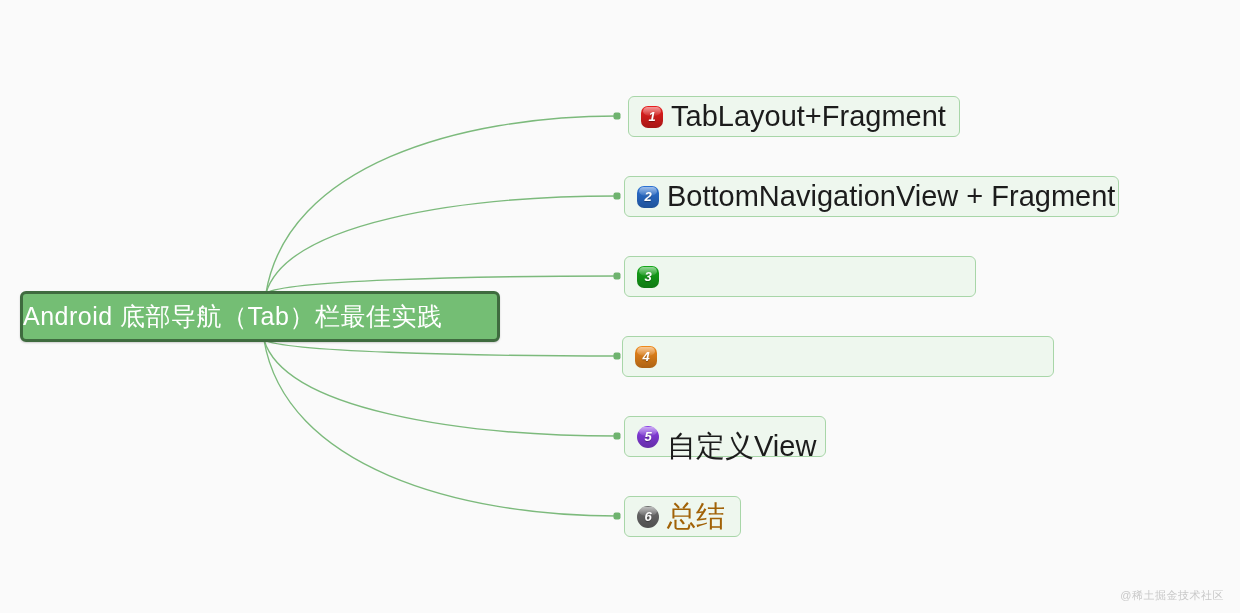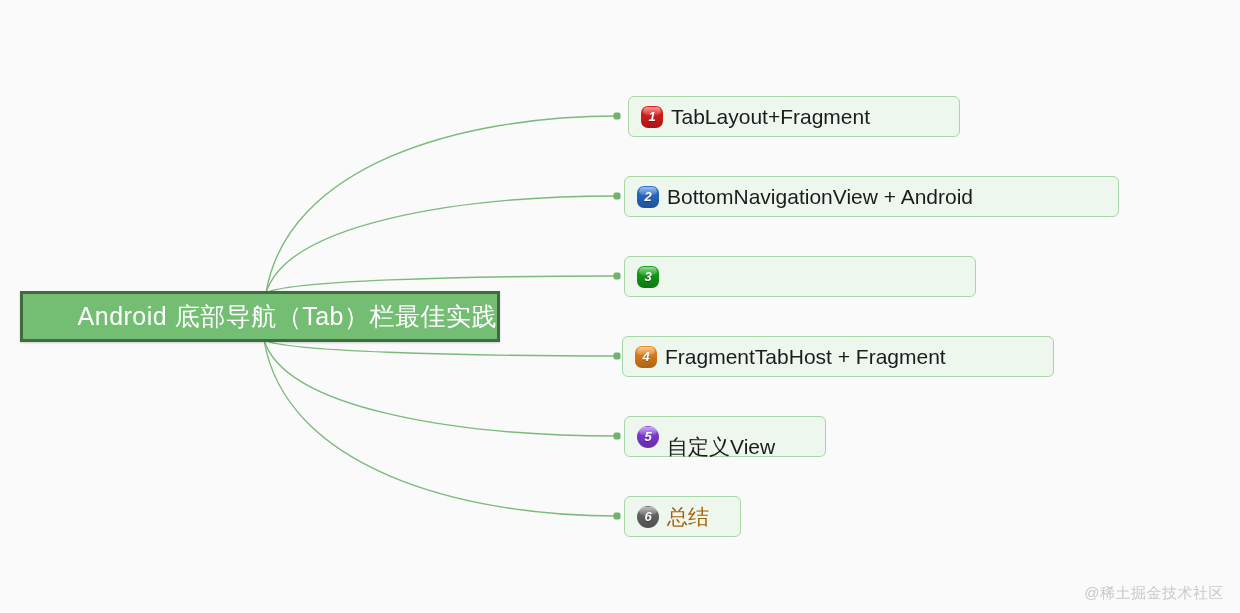--- a/index.html
+++ b/index.html
@@ -29,24 +29,24 @@
 
   
   .root-node {
     position: absolute;
     left: 20px;
     top: 291px;
     width: 480px;
     height: 51px;
     background: #74be74;
     border: 3px solid #3f6b3f;
-    border-radius: 0;
+    border-radius: 6px;
     display: flex;
     align-items: center;
-    justify-content: flex-end;
+    justify-content: flex-start;
     box-shadow: 0 1px 2px rgba(0,0,0,0.18);
   }
   .root-label {
     color: #ffffff;
     font-size: 25px;
     letter-spacing: 0.5px;
     white-space: nowrap;
     font-weight: 400;
   }
 
@@ -56,21 +56,21 @@
     background: #eef7ee;
     border: 1.5px solid #a8d6a8;
     border-radius: 6px;
     display: flex;
     align-items: center;
     padding: 0 14px 0 12px;
     height: 41px;
     gap: 8px;
   }
   .branch-label {
-    font-size: 21px;
+    font-size: 29px;
     color: #1c1c1c;
     white-space: nowrap;
     line-height: 1;
     font-weight: 400;
   }
 
   
   .badge {
     width: 22px;
     height: 22px;
@@ -98,21 +98,21 @@
     pointer-events: none;
   }
   .badge.round { border-radius: 11px; }
 
   
   .watermark {
     position: absolute;
     right: 16px;
     bottom: 10px;
     color: #c9c9c9;
-    font-size: 15px;
+    font-size: 11px;
     letter-spacing: 0.5px;
     user-select: none;
   }
 </style>
 </head>
 <body>
 
 <div id="canvas">
 
   <svg id="edges" viewBox="0 0 1240 613" xmlns="http://www.w3.org/2000/svg">
@@ -134,30 +134,29 @@
     <span class="root-label" style="color: rgb(255, 255, 255);">Android 底部导航（Tab）栏最佳实践</span>
   </div>
 
   <div class="branch-node" style="left: 628px; top: 96px; width: 332px; background: rgb(238, 247, 238); border-color: rgb(168, 214, 168);">
     <span class="badge" style="background: linear-gradient(rgb(232, 32, 31), rgb(167, 23, 22));">1</span>
     <span class="branch-label" style="color: rgb(28, 28, 28);">TabLayout+Fragment</span>
   </div>
 
   <div class="branch-node" style="left: 624px; top: 176px; width: 495px; background: rgb(238, 247, 238); border-color: rgb(168, 214, 168);">
     <span class="badge" style="background: linear-gradient(rgb(43, 114, 212), rgb(31, 82, 153));">2</span>
-    <span class="branch-label" style="color: rgb(28, 28, 28);">BottomNavigationView + Android</span>
+    <span class="branch-label" style="color: rgb(28, 28, 28);">BottomNavigationView + Fragment</span>
   </div>
 
   <div class="branch-node" style="left: 624px; top: 256px; width: 352px; background: rgb(238, 247, 238); border-color: rgb(168, 214, 168);">
     <span class="badge" style="background: linear-gradient(rgb(21, 168, 26), rgb(15, 121, 19));">3</span>
   </div>
 
   <div class="branch-node" style="left: 622px; top: 336px; width: 432px; background: rgb(238, 247, 238); border-color: rgb(168, 214, 168);">
     <span class="badge" style="background: linear-gradient(rgb(240, 138, 28), rgb(173, 99, 20));">4</span>
-    <span class="branch-label" style="color: rgb(28, 28, 28);">FragmentTabHost + Fragment</span>
   </div>
 
   <div class="branch-node" style="left: 624px; top: 416px; width: 202px; background: rgb(238, 247, 238); border-color: rgb(168, 214, 168);">
     <span class="badge round" style="background: linear-gradient(rgb(139, 63, 232), rgb(100, 45, 167));">5</span>
     <span class="branch-label" style="color: rgb(28, 28, 28); margin-top: 19px;">自定义View</span>
   </div>
 
   <div class="branch-node" style="left: 624px; top: 496px; width: 117px; background: rgb(238, 247, 238); border-color: rgb(168, 214, 168);">
     <span class="badge round" style="background: linear-gradient(rgb(110, 110, 110), rgb(79, 79, 79));">6</span>
     <span class="branch-label" style="color: #a16207;">总结</span>

